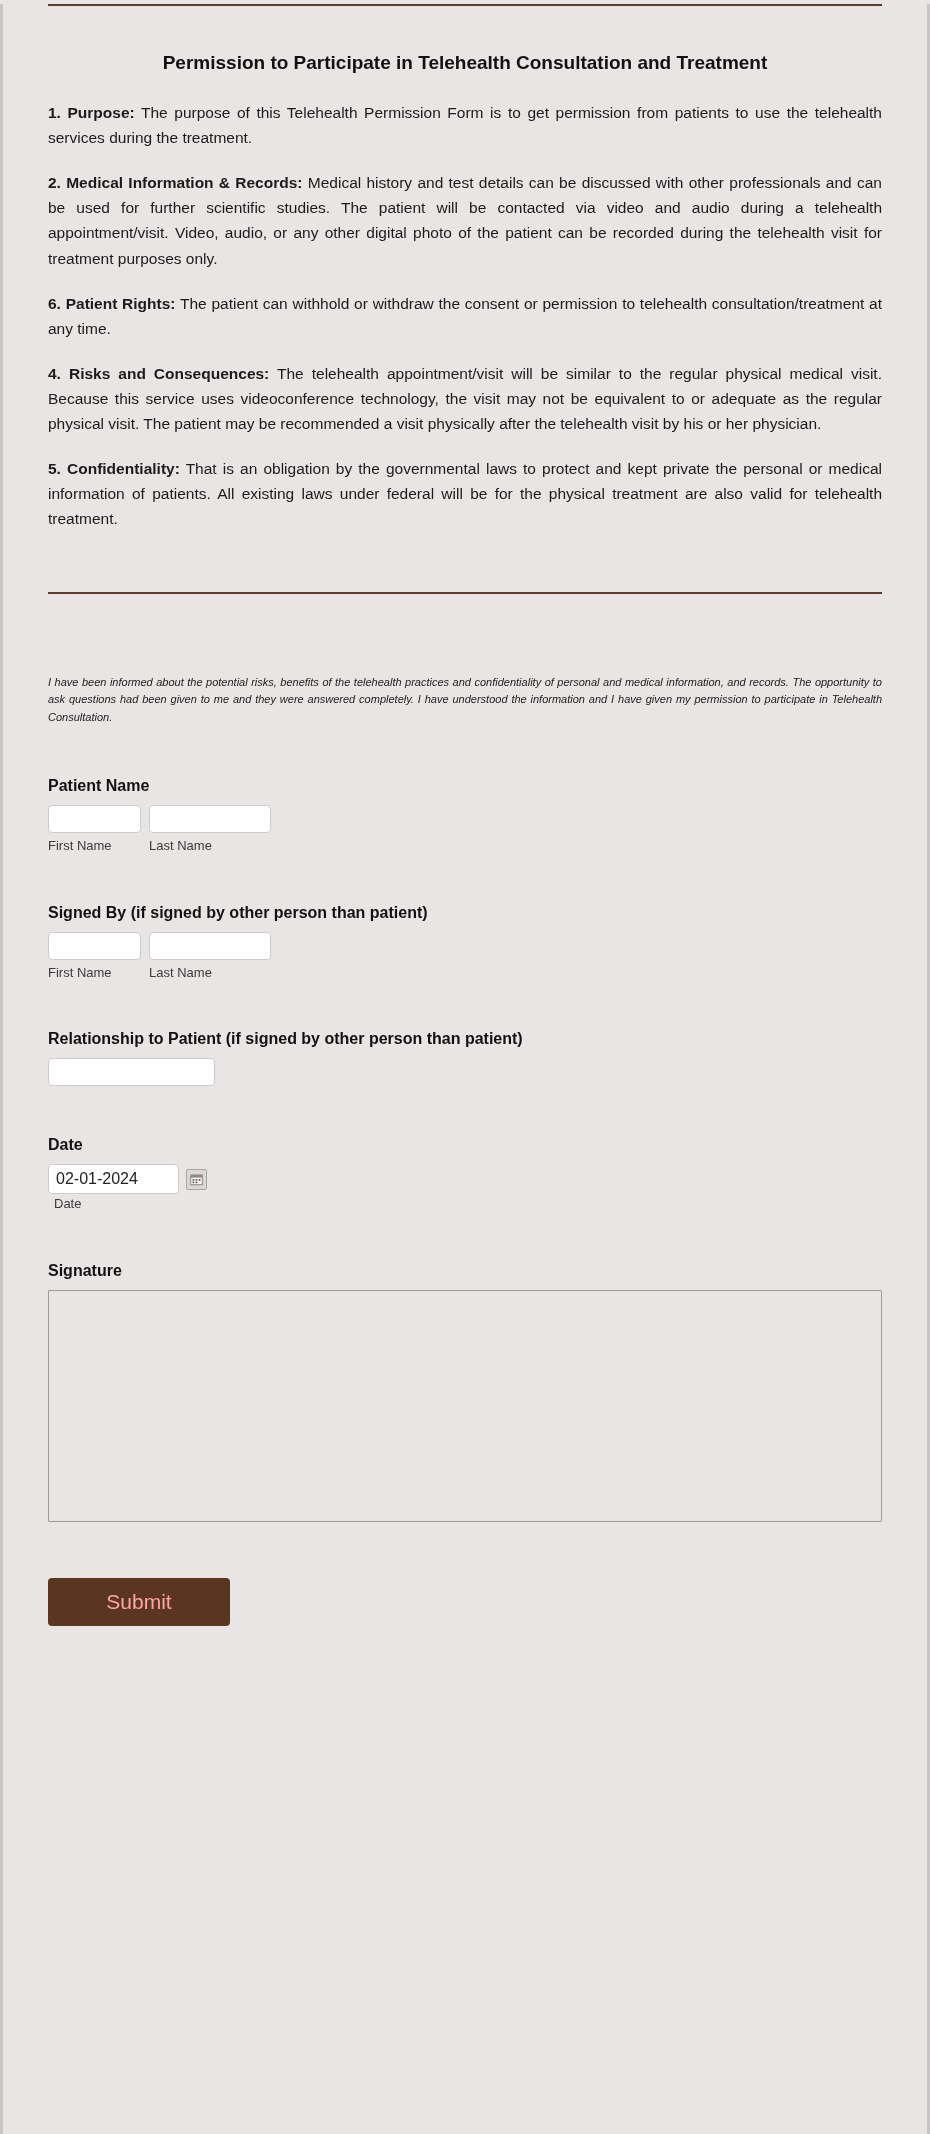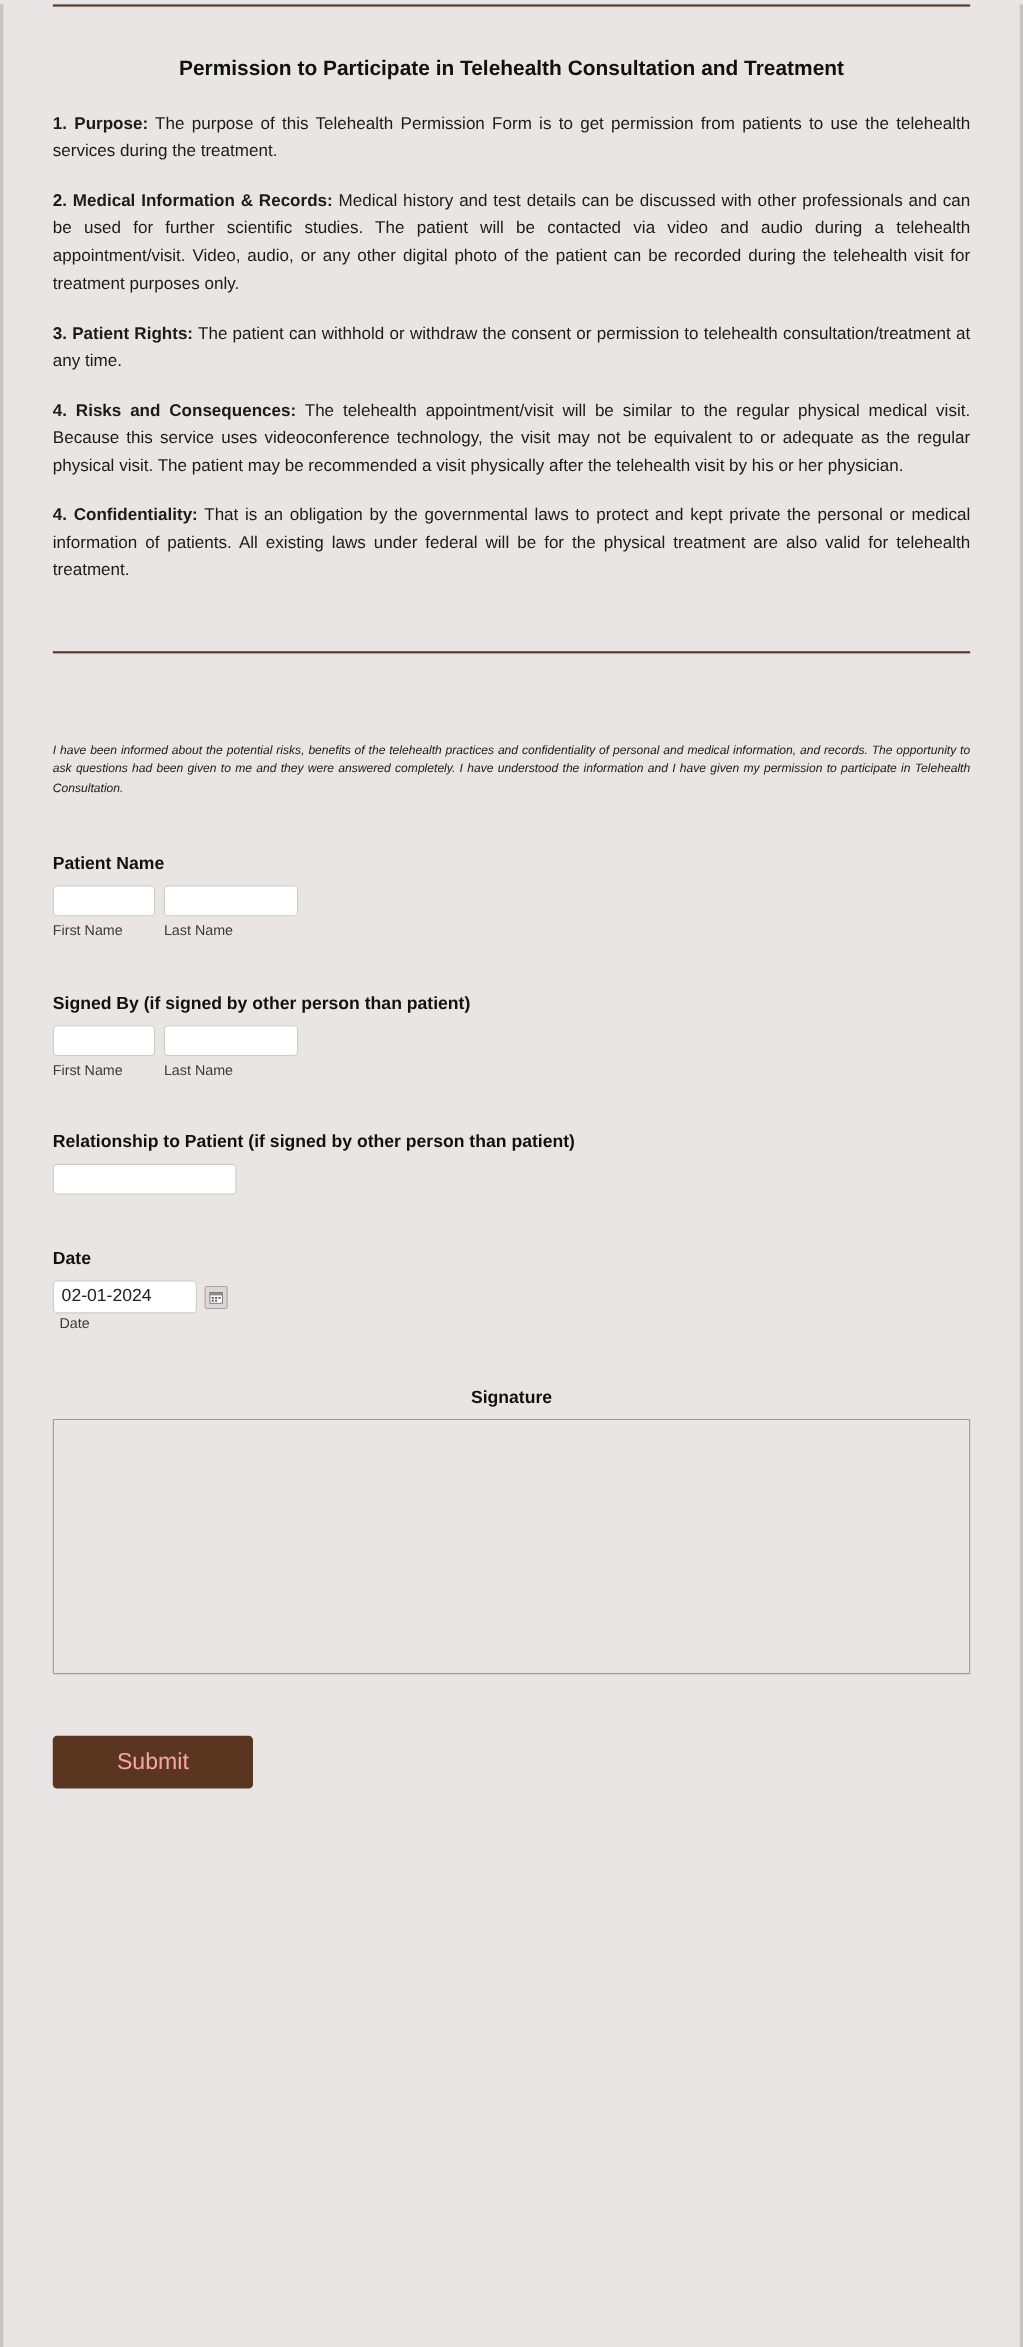--- a/index.html
+++ b/index.html
@@ -129,21 +129,21 @@
     border-radius: 2px;
     padding: 0;
     display: inline-flex;
     align-items: center;
     justify-content: center;
     cursor: pointer;
   }
   .date-sublabel { margin-left: 6px; }
 
   
-  .sig-group { padding-top: 50px; text-align: center; }
+  .sig-group { padding-top: 50px; }
   .sig-box {
     margin-top: 8px;
     width: 100%;
     height: 232px;
     box-sizing: border-box;
     background: transparent;
     border: 1px solid #9d9a99;
     border-radius: 1px;
   }
 
@@ -180,29 +180,29 @@
     <div class="clauses-wrap">
       <p class="clause">
         <b>1. Purpose:</b>
         <span>The purpose of this Telehealth Permission Form is to get permission from patients to use the telehealth services during the treatment.</span>
       </p>
       <p class="clause">
         <b>2. Medical Information &amp; Records:</b>
         <span>Medical history and test details can be discussed with other professionals and can be used for further scientific studies. The patient will be contacted via video and audio during a telehealth appointment/visit. Video, audio, or any other digital photo of the patient can be recorded during the telehealth visit for treatment purposes only.</span>
       </p>
       <p class="clause">
-        <b>3. Patient Rights:</b>
+        <b>6. Patient Rights:</b>
         <span>The patient can withhold or withdraw the consent or permission to telehealth consultation/treatment at any time.</span>
       </p>
       <p class="clause">
         <b>4. Risks and Consequences:</b>
         <span>The telehealth appointment/visit will be similar to the regular physical medical visit. Because this service uses videoconference technology, the visit may not be equivalent to or adequate as the regular physical visit. The patient may be recommended a visit physically after the telehealth visit by his or her physician.</span>
       </p>
       <p class="clause">
-        <b>4. Confidentiality:</b>
+        <b>5. Confidentiality:</b>
         <span>That is an obligation by the governmental laws to protect and kept private the personal or medical information of patients. All existing laws under federal will be for the physical treatment are also valid for telehealth treatment.</span>
       </p>
     </div>
 
     <hr class="rule">
 
     <div class="divider-gap-bottom"></div>
 
     <p class="consent">I have been informed about the potential risks, benefits of the telehealth practices and confidentiality of personal and medical information, and records. The opportunity to ask questions had been given to me and they were answered completely. I have understood the information and I have given my permission to participate in Telehealth Consultation.</p>
 

